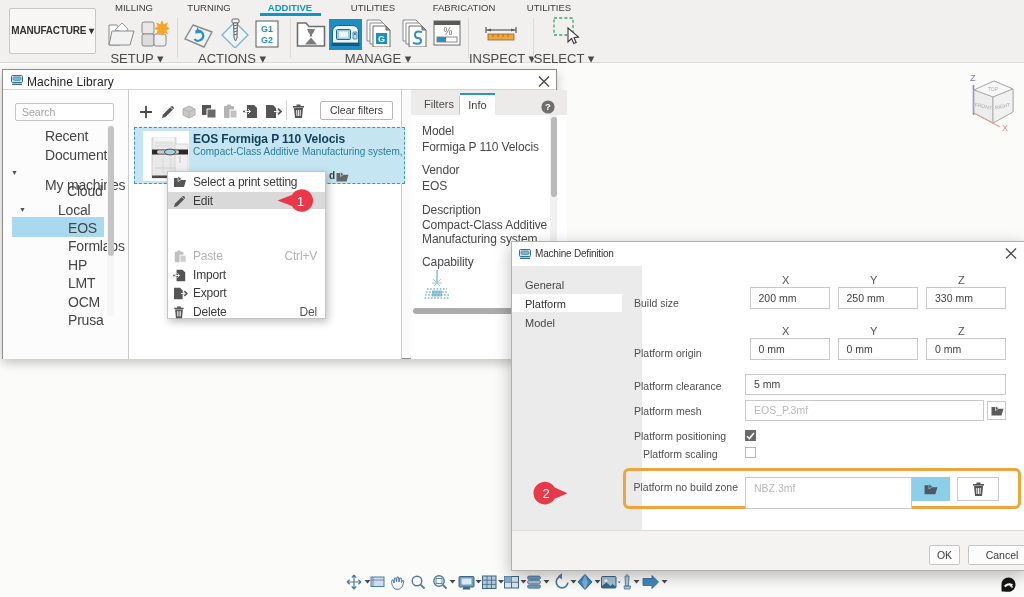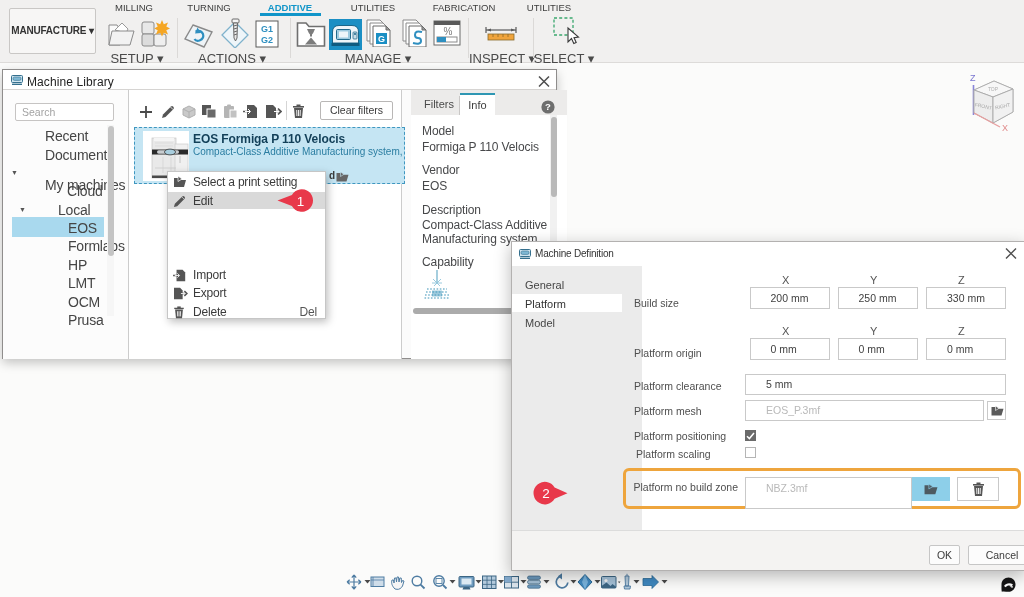--- a/index.html
+++ b/index.html
@@ -52,21 +52,21 @@
   
   #dialog{position:absolute;left:463px;top:241px;width:514px;height:330px;background:#fff;border:1px solid #b3b1b0;box-shadow:0 5px 16px rgba(0,0,0,0.28);margin-left:48px;}
   #dlg-title{position:absolute;left:0;top:0;width:100%;height:24px;background:#fff;}
   #dlg-title span{position:absolute;left:23px;top:6px;font-size:10px;color:#333;letter-spacing:-0.2px;}
   #dlg-side{position:absolute;left:0;top:24px;width:130px;height:264px;background:#ebebeb;}
   .side-item{position:absolute;left:13px;font-size:11px;color:#454545;}
   #side-sel{position:absolute;left:0;top:28px;width:110px;height:18px;background:#fff;}
   #dlg-footer{position:absolute;left:0;top:288px;width:512px;height:40px;background:#f4f3f2;border-top:1px solid #dcdcdc;}
   .btn{position:absolute;height:20px;background:#fcfcfc;border:1px solid #c6c6c6;border-radius:2px;font-size:10.5px;color:#3c3c3c;text-align:center;line-height:18px;}
   .dlab{position:absolute;font-size:10.5px;color:#4f4f4f;white-space:nowrap;}
-  .fld{position:absolute;background:#fff;border:1px solid #c9c9c9;font-size:10.5px;color:#3f3f3f;padding-left:20px;}
+  .fld{position:absolute;background:#fff;border:1px solid #c9c9c9;font-size:10.5px;color:#3f3f3f;padding-left:8px;}
   .fld.ph{color:#b9b9b9;}
   .xyz{position:absolute;font-size:11px;color:#555;}
   #orange{position:absolute;left:110.5px;top:226px;width:398px;height:41px;border:3px solid #eea53d;border-radius:6px;}
   
   #navbar{position:absolute;left:342px;top:572px;width:330px;height:22px;}
 </style>
 </head>
 <body>
 <div id="app">
 
@@ -385,20 +385,29 @@
         </svg>
         <span class="lab">Select a print setting</span>
       </div>
     <div class="mi" style="top:19.5px;background:#d9d9d9;height:17.5px;">
         <svg width="13" height="13" viewBox="0 0 14 14">
           <path d="M1 13 L2 9.5 L10 1.5 Q11 0.5 12.3 1.7 Q13.5 3 12.5 4 L4.5 12 Z" fill="#555"></path>
           <path d="M9.5 2 L12 4.5" stroke="#d9d9d9" stroke-width="0.8"></path>
         </svg>
         <span class="lab">Edit</span>
       </div>
+    <div class="mi dis" style="top:75px;">
+        <svg width="14" height="13" viewBox="0 0 16 15">
+          <rect x="2" y="2" width="10" height="12" rx="1" fill="#c0c0c0"></rect>
+          <rect x="5" y="0.5" width="4" height="3" rx="1" fill="#c0c0c0"></rect>
+          <rect x="8" y="6" width="7" height="8" fill="#cccccc" stroke="#fff" stroke-width="1"></rect>
+        </svg>
+        <span class="lab">Paste</span>
+        <span class="sc">Ctrl+V</span>
+      </div>
     <div class="mi" style="top:93.5px;">
         <svg width="14" height="13" viewBox="0 0 16 15">
           <path d="M4 1 L11 1 L14 4 L14 14 L4 14 Z" fill="#555"></path>
           <path d="M0 7.5 L8 7.5 M5.5 4.5 L8.5 7.5 L5.5 10.5" stroke="#555" stroke-width="1.6" fill="none"></path>
           <path d="M2 7.5 L7 7.5 M5 5 L7.5 7.5 L5 10" stroke="#fff" stroke-width="1" fill="none"></path>
         </svg>
         <span class="lab">Import</span>
       </div>
     <div class="mi" style="top:112px;">
         <svg width="15" height="13" viewBox="0 0 17 15">
@@ -466,21 +475,21 @@
           <path d="M0.5 1 L4.5 1 L6 2.8 L12.5 2.8 L10.5 9.5 L0.5 9.5 Z" fill="#5a5a5a"></path>
           <path d="M4.5 0 L8 2.3 L4.5 4.5 Z" fill="#5a5a5a" stroke="#fff" stroke-width="0.6"></path>
         </svg>
       </div>
     <div class="dlab" style="left:122px;top:188px;">Platform positioning</div>
     <div class="abs" style="left:233px;top:188px;width:11px;height:11px;background:#6a6a6a;">
         <svg style="position:absolute;left:1px;top:1.5px;" width="9" height="8" viewBox="0 0 9 8">
           <path d="M1 4.2 L3.4 6.6 L8 1" fill="none" stroke="#fff" stroke-width="1.5"></path>
         </svg>
       </div>
-    <div class="dlab" style="left:124px;top:206px;">Platform scaling</div>
+    <div class="dlab" style="left:131px;top:206px;">Platform scaling</div>
     <div class="abs" style="left:233px;top:205px;width:11px;height:11px;background:#fff;border:1px solid #b5b5b5;"></div>
     <div id="orange"></div>
     <div class="dlab" style="left:121.5px;top:239px;">Platform no build zone</div>
     <div class="fld ph" style="left:233px;top:235px;width:167px;height:32px;line-height:21px;">NBZ.3mf</div>
     <div class="abs" style="left:400px;top:235px;width:38px;height:24px;background:#8dcfe9;">
         <svg style="position:absolute;left:12px;top:7px;" width="14" height="11" viewBox="0 0 13 10">
           <path d="M0.5 1 L4.5 1 L6 2.8 L12.5 2.8 L10.5 9.5 L0.5 9.5 Z" fill="#4d5a61"></path>
           <path d="M4.5 0 L8 2.3 L4.5 4.5 Z" fill="#4d5a61" stroke="#8dcfe9" stroke-width="0.6"></path>
         </svg>
       </div>

